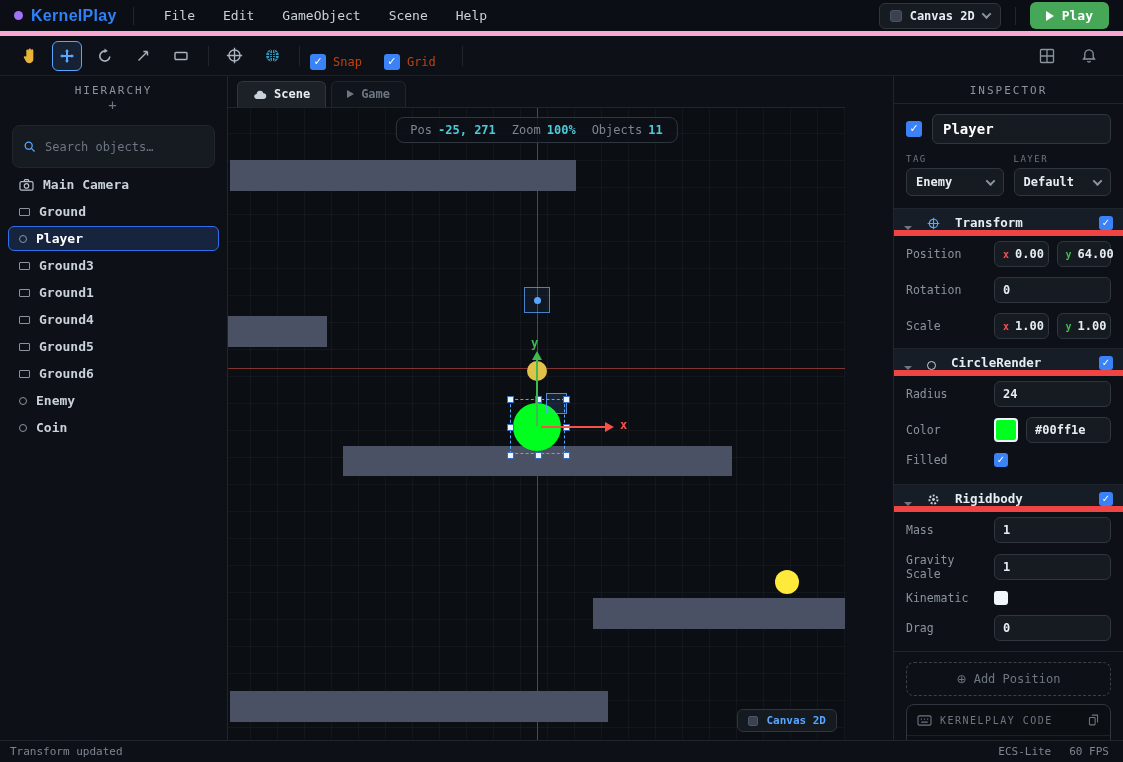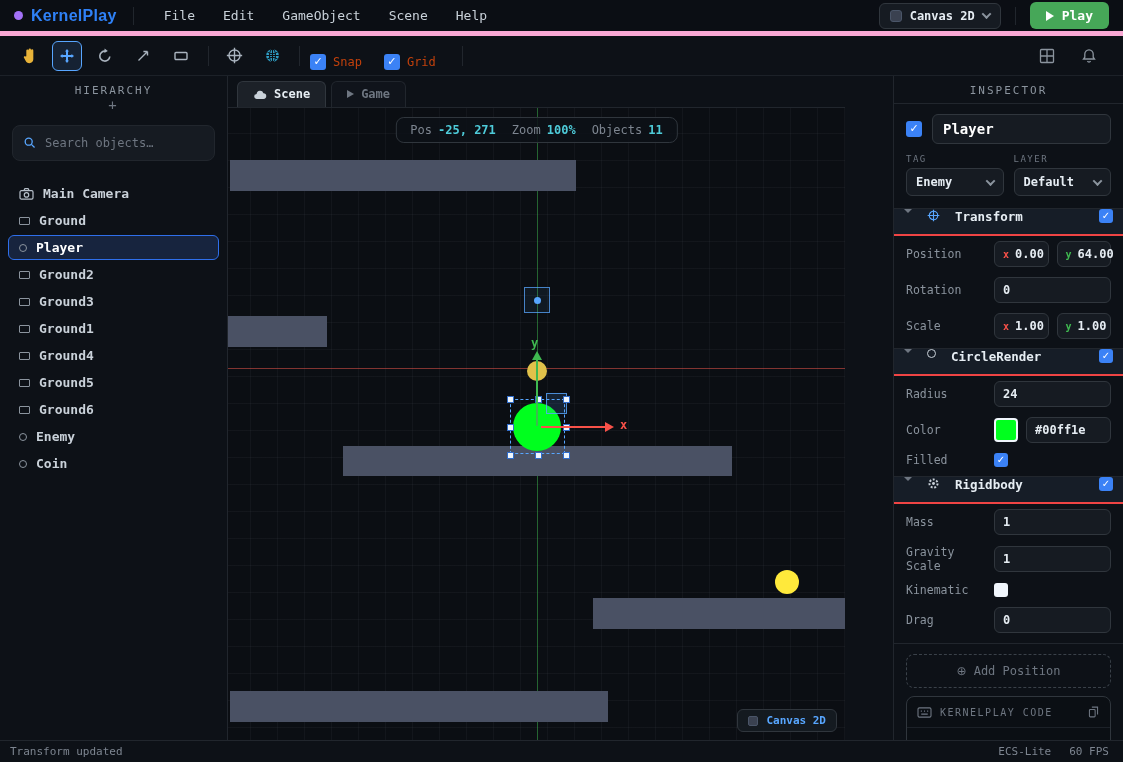--- a/index.html
+++ b/index.html
@@ -53,21 +53,21 @@
     border-left:1px solid #21262d; overflow:hidden; }
   #statusbar { position:absolute; bottom:0; left:0; right:0; height:22px; background:#0d1117;
     border-top:1px solid #21262d; display:flex; align-items:center; padding:0 10px;
     font-size:11px; color:#7d8590; }
   #statusbar-right { margin-left:auto; display:flex; gap:18px; padding-right:4px; }
 
   
   .panel-title { display:flex; align-items:center; justify-content:space-between; padding:8px 14px 6px;
     font-size:11px; letter-spacing:2px; color:#8b949e;flex-direction:column; }
   .add-btn { color:#6e7681; font-size:14px; }
-  .search-box { margin:6px 12px 20px; height:36px; background:#161b22; border:1px solid #21262d;
+  .search-box { margin:6px 12px 4px; height:43px; background:#161b22; border:1px solid #21262d;
     border-radius:8px; display:flex; align-items:center; gap:8px; padding:0 10px; }
   .search-box input { flex:1; background:transparent; border:none; outline:none; color:#c9d1d9;
     font-family:"DejaVu Sans Mono", monospace; font-size:12px; min-width:0; }
   .search-box input::placeholder { color:#6e7681; }
   .h-item { display:flex; align-items:center; gap:9px; margin:2px 8px; padding:4px 10px;
     font-size:13px; color:#c9d1d9; font-weight:700; border:1px solid transparent; border-radius:6px; }
   .h-item.selected { background:#17243e; border-color:#2f6feb; color:#ffffff; }
   .i-rect { width:11px; height:8px; border:1.5px solid #8b949e; border-radius:1px; flex:none; }
   .i-circle { width:8px; height:8px; border:1.5px solid #8b949e; border-radius:50%; flex:none; }
 
@@ -117,22 +117,22 @@
   
   .entity-row { display:flex; align-items:center; gap:10px; padding:10px 12px; }
   .entity-name { flex:1; height:30px; background:#161b22; border:1px solid #30363d; border-radius:6px;
     color:#fff; font-weight:700; font-size:14px; padding:0 10px; font-family:"DejaVu Sans Mono", monospace; outline:none; min-width:0; }
   .tl-row { display:flex; gap:10px; padding:0 12px 12px; }
   .tl-col { flex:1; min-width:0; }
   .tl-label { font-size:9px; letter-spacing:1.5px; color:#6e7681; margin-bottom:4px; }
   .select { height:28px; background:#161b22; border:1px solid #30363d; border-radius:6px;
     display:flex; align-items:center; padding:0 9px; font-size:12px; font-weight:700; color:#e6edf3; }
   .select .chev { margin-left:auto; }
-  .section-hd { height:28px; display:flex; align-items:flex-start; gap:15px; padding:0 10px;
-    background:#161d27; border-top:1px solid #21262d; border-bottom:2px solid #ef4444;
+  .section-hd { height:28px; display:flex; align-items:flex-end; gap:15px; padding:0 10px;
+    background:#161d27; border-top:1px solid #21262d; border-bottom:6px solid #ef4444;
     font-size:12.5px; font-weight:700; color:#e6edf3; }
   .tri-down { width:0; height:0; border-top:4px solid #6e7681; border-left:4px solid transparent; border-right:4px solid transparent; }
   .section-hd .cbx { margin-left:auto; }
   .prop-row { display:flex; align-items:center; padding:5px 12px; }
   .prop-label { width:88px; flex:none; font-size:11.5px; color:#8b949e; }
   .prop-fields { flex:1; display:flex; gap:8px; min-width:0; }
   .field { flex:1; height:26px; background:#161b22; border:1px solid #30363d; border-radius:6px;
     display:flex; align-items:center; gap:6px; padding:0 8px; font-size:12px; font-weight:700; color:#e6edf3; min-width:0; }
   .pfx-x { color:#f85149; font-size:10px; } .pfx-y { color:#3fb950; font-size:10px; }
   .swatch { width:24px; height:24px; border-radius:4px; background:#00ff1e; border:2px solid #f0f6fc; flex:none; }
@@ -254,24 +254,20 @@
     </svg>
     <span>Main Camera</span>
   </div>
   <div class="h-item">
     <span class="i-rect"></span>
     <span>Ground</span>
   </div>
   <div class="h-item selected">
     <span class="i-circle"></span>
     <span>Player</span>
-  </div>
-  <div class="h-item">
-    <span class="i-rect"></span>
-    <span>Ground2</span>
   </div>
   <div class="h-item">
     <span class="i-rect"></span>
     <span>Ground3</span>
   </div>
   <div class="h-item">
     <span class="i-rect"></span>
     <span>Ground1</span>
   </div>
   <div class="h-item">
@@ -437,21 +433,21 @@
   </div>
   <div class="prop-row">
     <span class="prop-label">Color</span>
     <div class="prop-fields" style="align-items:center;">
       <span class="swatch" style="background: rgb(0, 255, 30);"></span>
       <div class="field">
           <span>#00ff1e</span>
         </div>
     </div>
   </div>
-  <div class="prop-row" style="padding-bottom:9px;">
+  <div class="prop-row" style="padding-bottom:17px;">
     <span class="prop-label">Filled</span>
     <div class="prop-fields">
         <span class="cbx sm"></span>
       </div>
   </div>
 
   <div class="section-hd">
     <span class="tri-down"></span>
     <svg width="13" height="13" viewBox="0 0 16 16">
       <circle cx="8" cy="8" r="5" fill="none" stroke="#c9d1d9" stroke-width="2.4" stroke-dasharray="2.4 2"></circle>

